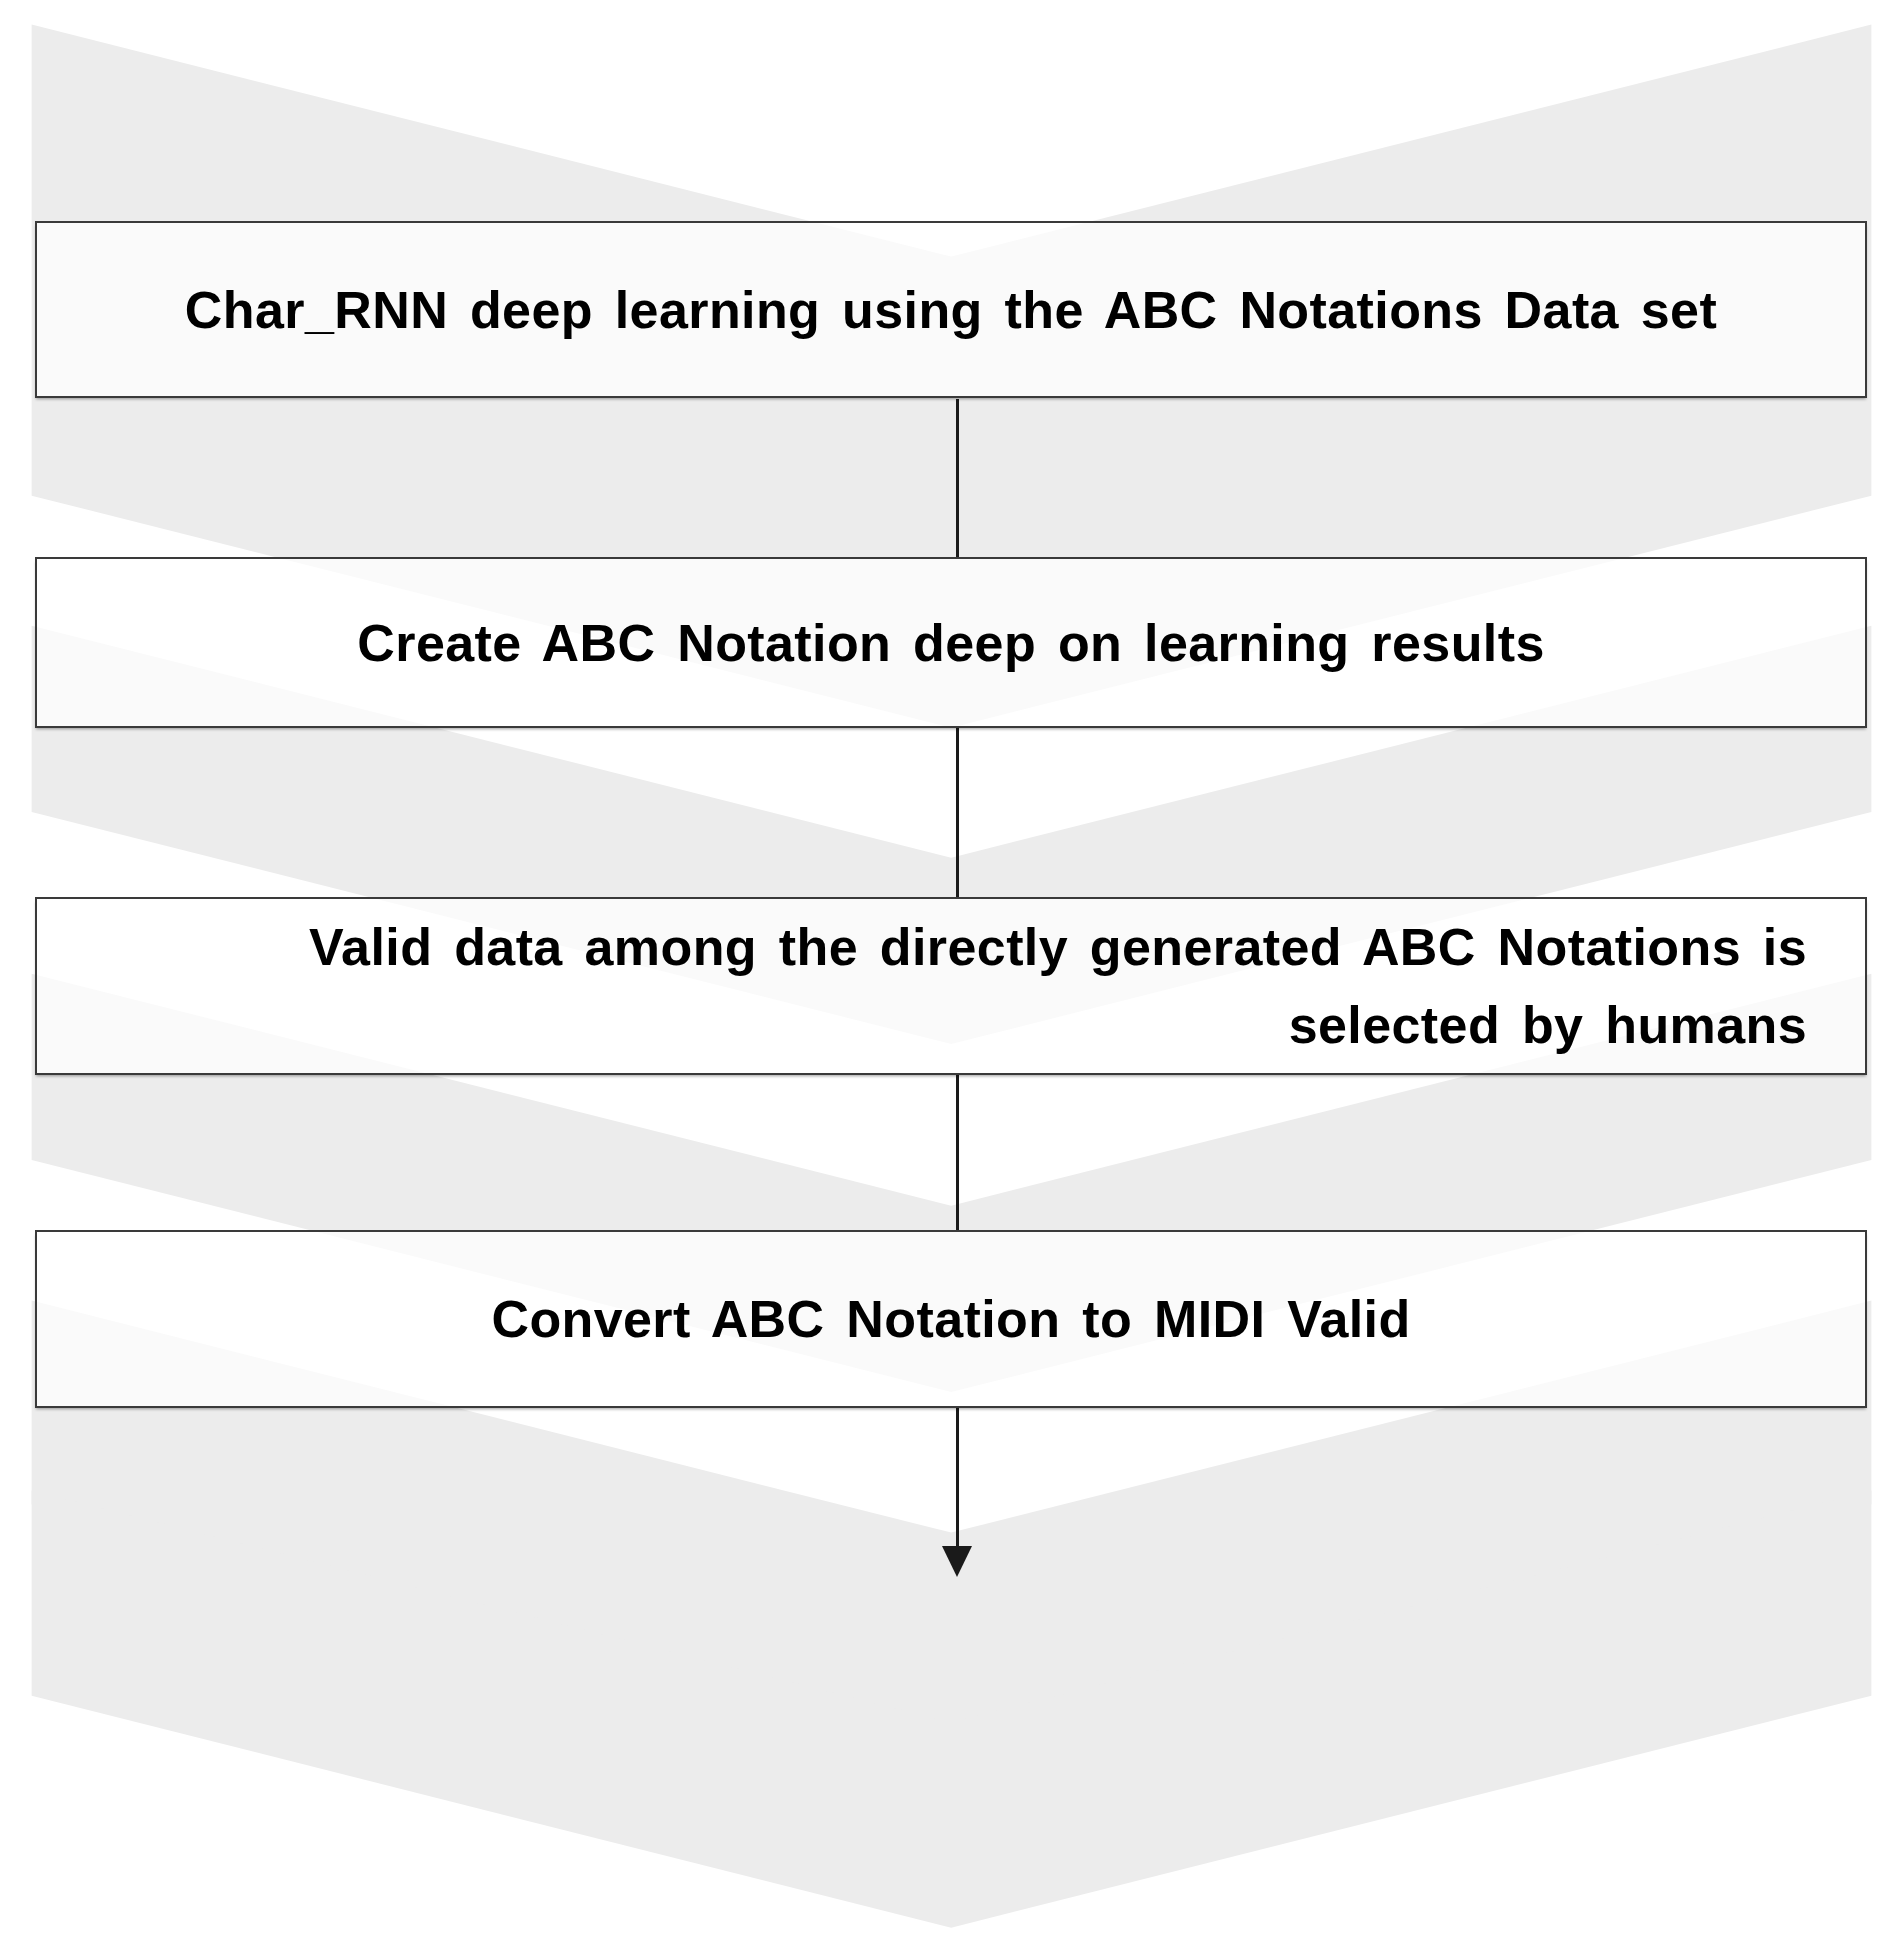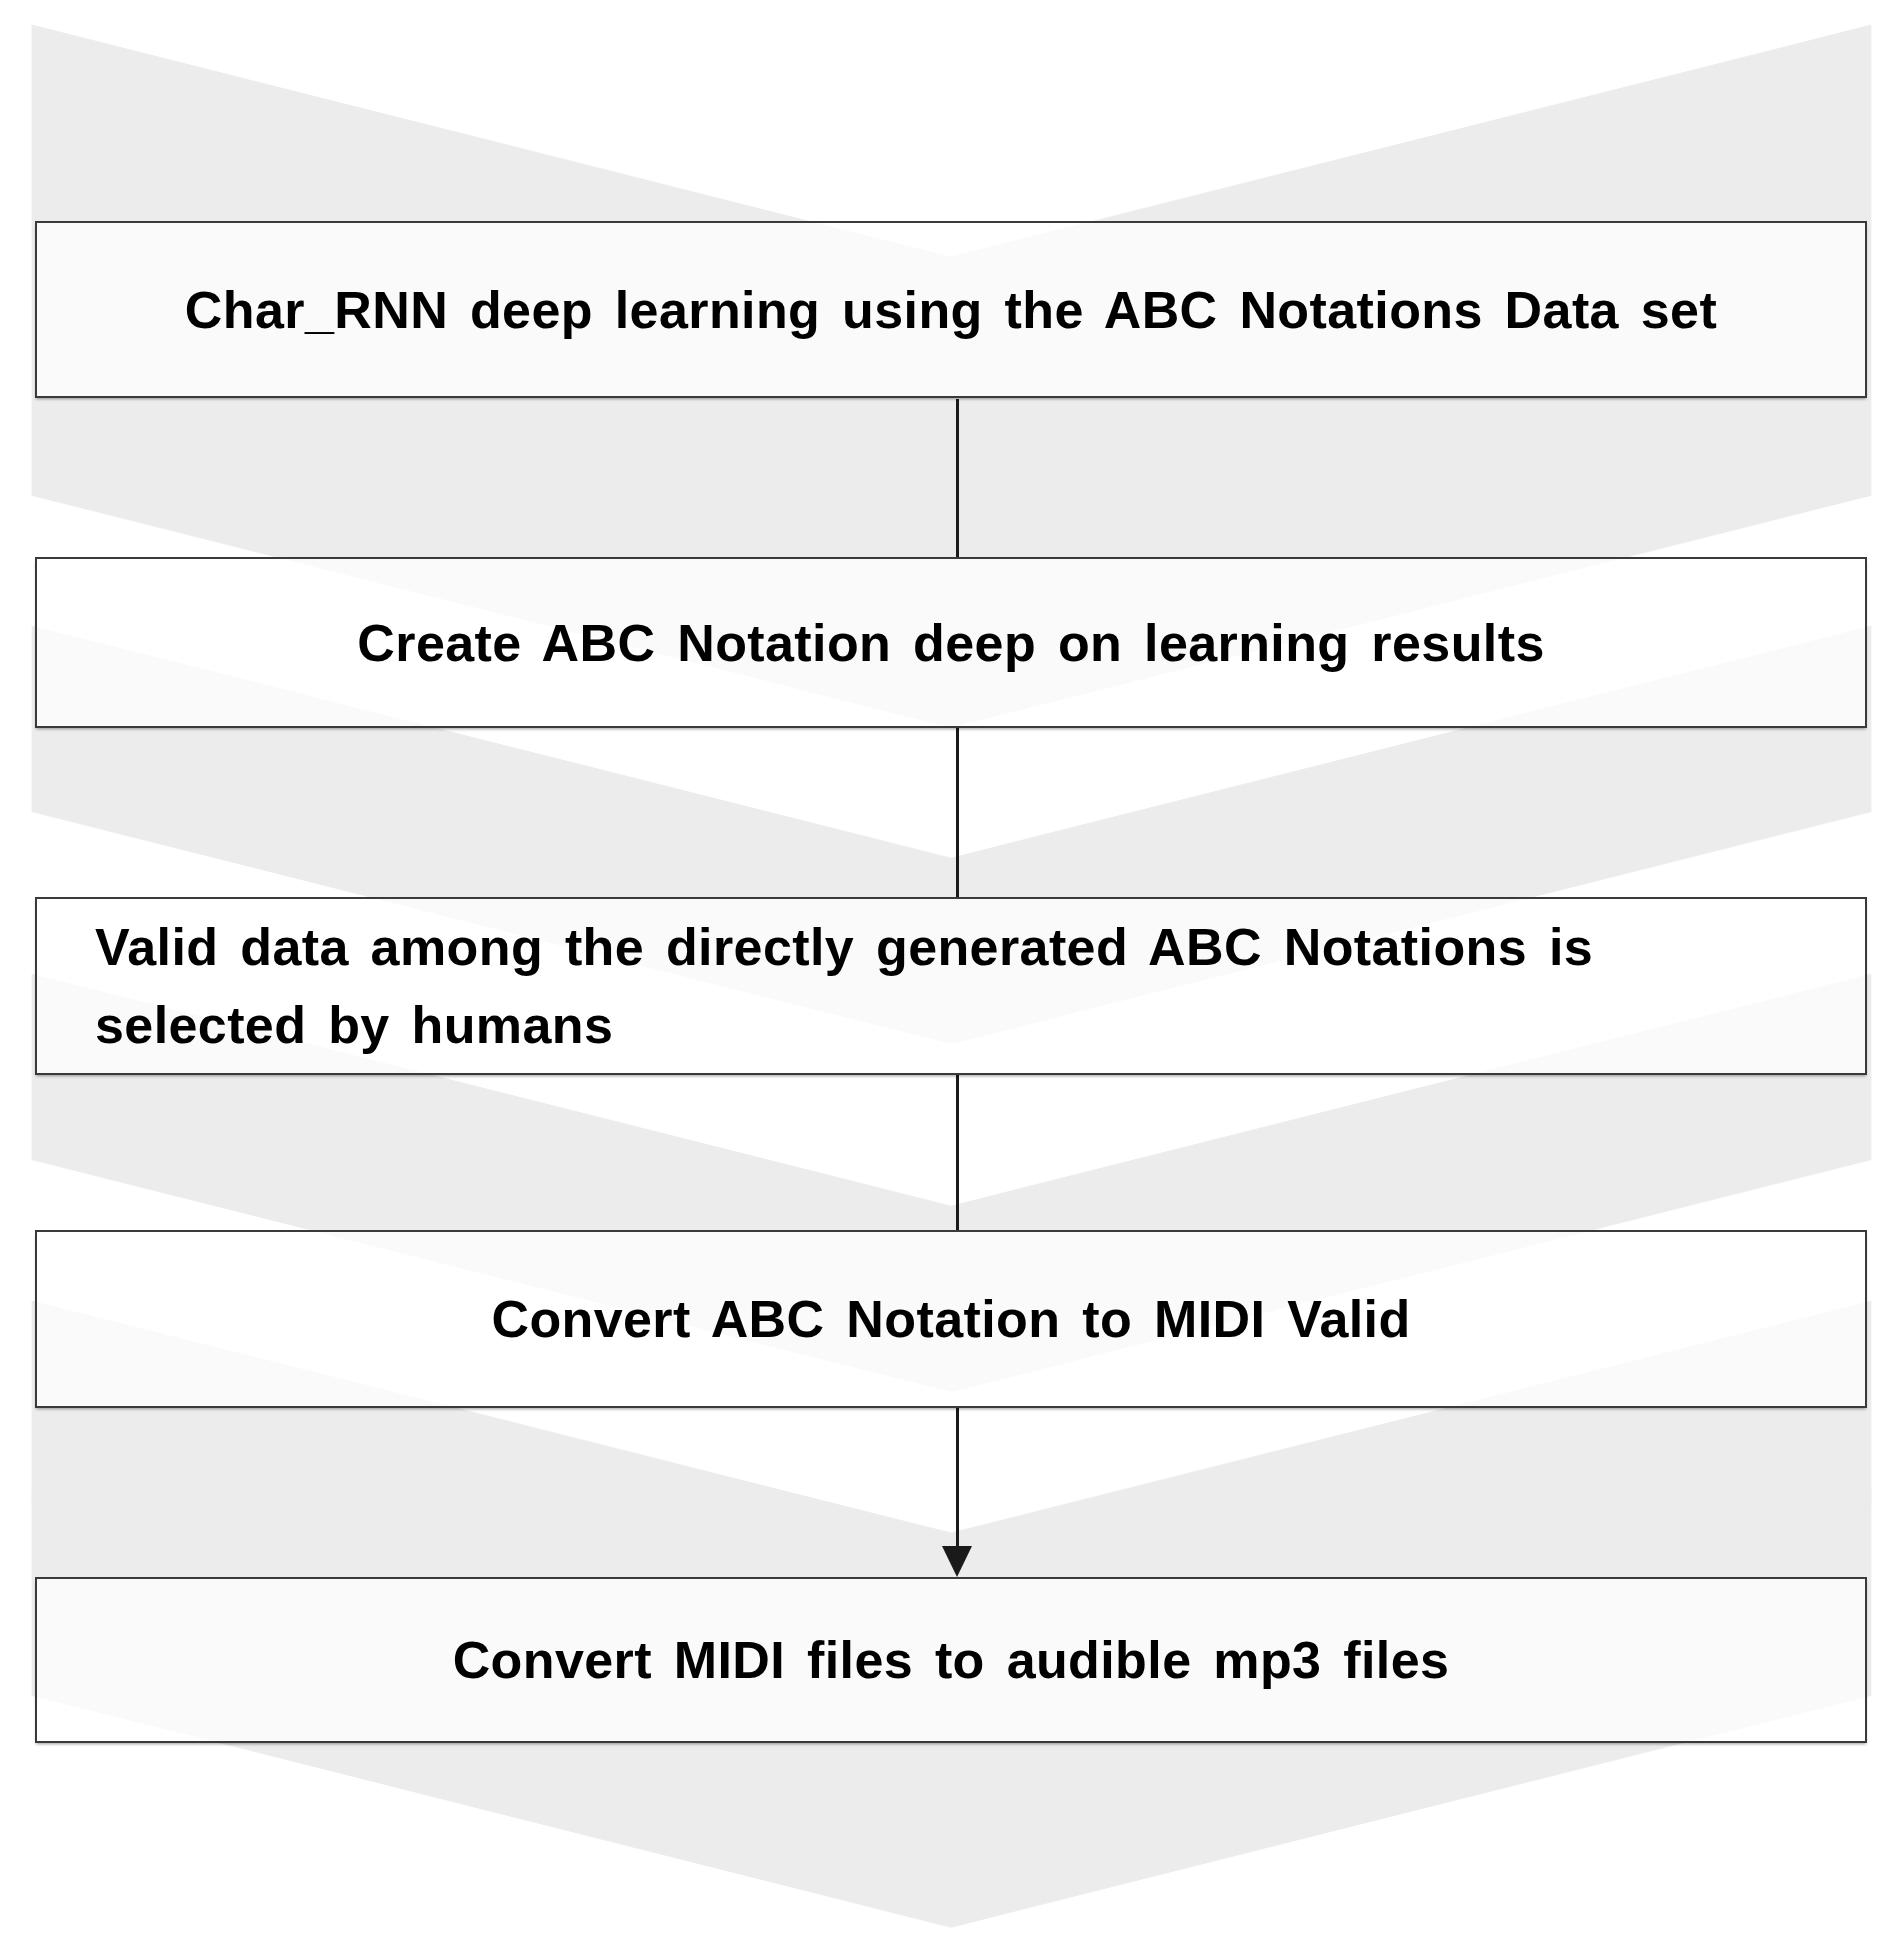--- a/index.html
+++ b/index.html
@@ -12,21 +12,21 @@
   }
   .bg-chevrons{position:absolute;left:0;top:0;width:1903px;height:1946px;}
   .bg-chevrons path{fill:var(--chevron-gray,#ececec);}
   .flow-box{
     position:absolute;left:35px;width:1832px;
     box-sizing:border-box;
     border:2.8px solid var(--box-border,#3a3a3a);
     background:rgba(255,255,255,0.72);
     box-shadow:0 3.5px 2.8px -1.4px rgba(0,0,0,0.35);
     display:flex;align-items:center;justify-content:center;
-    text-align:left;
+    text-align:right;
     padding:0 58px;
     font-size:52px;font-weight:bold;
     color:var(--text-color,#000000);
     word-spacing:7px;
     letter-spacing:0.4px;
     line-height:1.5;
   }
   .box-1{top:221px;height:177px;}
   .box-2{top:557px;height:171px;}
   .box-3{top:897px;height:178px;}
@@ -72,18 +72,15 @@
   </div>
   <div class="flow-box box-2">
     <span>Create ABC Notation deep on learning results</span>
   </div>
   <div class="flow-box box-3">
     <span>Valid data among the directly generated ABC Notations is selected by humans</span>
   </div>
   <div class="flow-box box-4">
     <span>Convert ABC Notation to MIDI Valid</span>
   </div>
-  <div class="flow-box box-5">
-    <span>Convert MIDI files to audible mp3 files</span>
-  </div>
 
 </div>
 
 
 </body></html>

